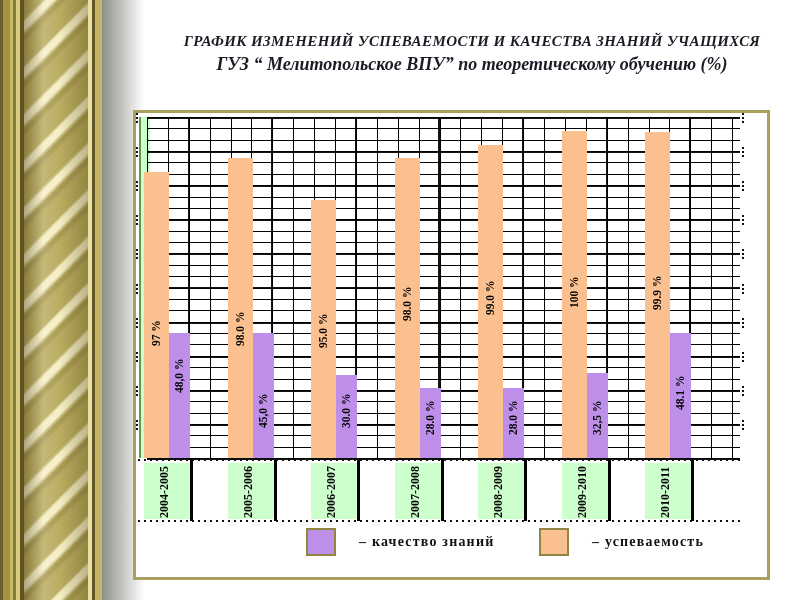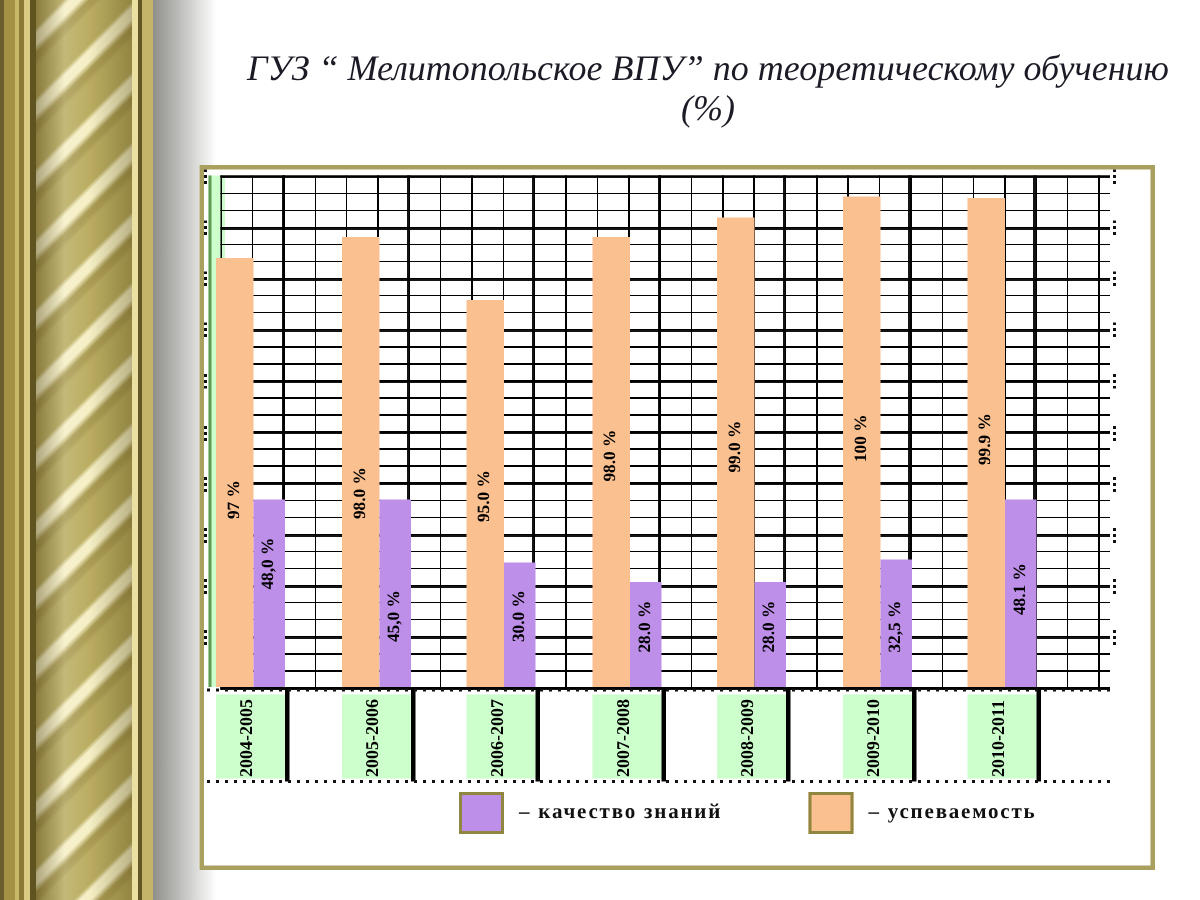--- a/index.html
+++ b/index.html
@@ -23,21 +23,21 @@
         rgba(245,238,190,0) 0 13px, rgba(248,242,200,.95) 16px 21px,
         rgba(120,100,35,.25) 25px 28px, rgba(245,238,190,0) 31px 33px);
   }
   .side-fade{
     position:absolute;left:102px;top:0;width:46px;height:600px;
     background:linear-gradient(to right,#8e8e8a,#ffffff 92%);
   }
   
   .title-block{position:absolute;left:152px;top:33px;width:640px;text-align:center;color:#1b1b26;}
   .t1{font-size:15px;font-weight:bold;font-style:italic;letter-spacing:.4px;margin-bottom:4px;}
-  .t2{font-size:24px;font-weight:normal;font-style:italic;margin-bottom:1px;}
+  .t2{font-size:18px;font-weight:bold;font-style:italic;margin-bottom:1px;}
   .t3{font-size:14px;font-weight:bold;font-style:italic;}
   
   .chart-box{
     position:absolute;left:133px;top:110px;width:631px;height:464px;
     border:3px solid #a9a05f;background:#fff;
   }
   .green-strip{
     position:absolute;left:3px;top:4px;width:9px;height:341px;
     background:#ccffcc;border-left:2px solid #5d9c52;
   }
@@ -59,33 +59,34 @@
   .year-cell{position:absolute;background:#ccffcc;}
   .sep-line{position:absolute;background:#000;}
   .dotted-h{
     position:absolute;height:2px;
     background-image:repeating-linear-gradient(to right,#111 0 2px,transparent 2px 6px);
   }
   .tick{
     position:absolute;width:2px;height:10px;
     background-image:repeating-linear-gradient(to bottom,#111 0 2px,transparent 2px 4px);
   }
-  .legend-item{position:absolute;display:flex;align-items:center;gap:10px;}
+  .legend-item{position:absolute;display:flex;align-items:center;gap:23px;}
   .swatch{width:26px;height:24px;border:2px solid #8f8640;}
   .legend-label{font-size:14px;font-weight:bold;letter-spacing:1.2px;color:#111;}
 </style>
 </head>
 <body>
 
 <div class="side-rail">
   <div class="rope"></div>
 </div>
 <div class="side-fade"></div>
 
 <div class="title-block">
+  <div class="t1">ГРАФИК  ИЗМЕНЕНИЙ УСПЕВАЕМОСТИ И КАЧЕСТВА ЗНАНИЙ УЧАЩИХСЯ</div>
   <div class="t2">ГУЗ “ Мелитопольское  ВПУ” по теоретическому обучению (%)</div>
 </div>
 
 <div class="chart-box">
   <div class="green-strip"></div>
   <div class="grid"></div>
   <div id="bars-layer">
       <div class="bar" style="left: 8px; top: 59px; width: 25px; height: 286px; background: rgb(251, 192, 143);"></div>
       <div class="bar" style="left: 33px; top: 220px; width: 21px; height: 125px; background: rgb(190, 143, 232);"></div>
       <span class="vtext val-label" style="left: 26px; top: 221px;">97 %</span>

